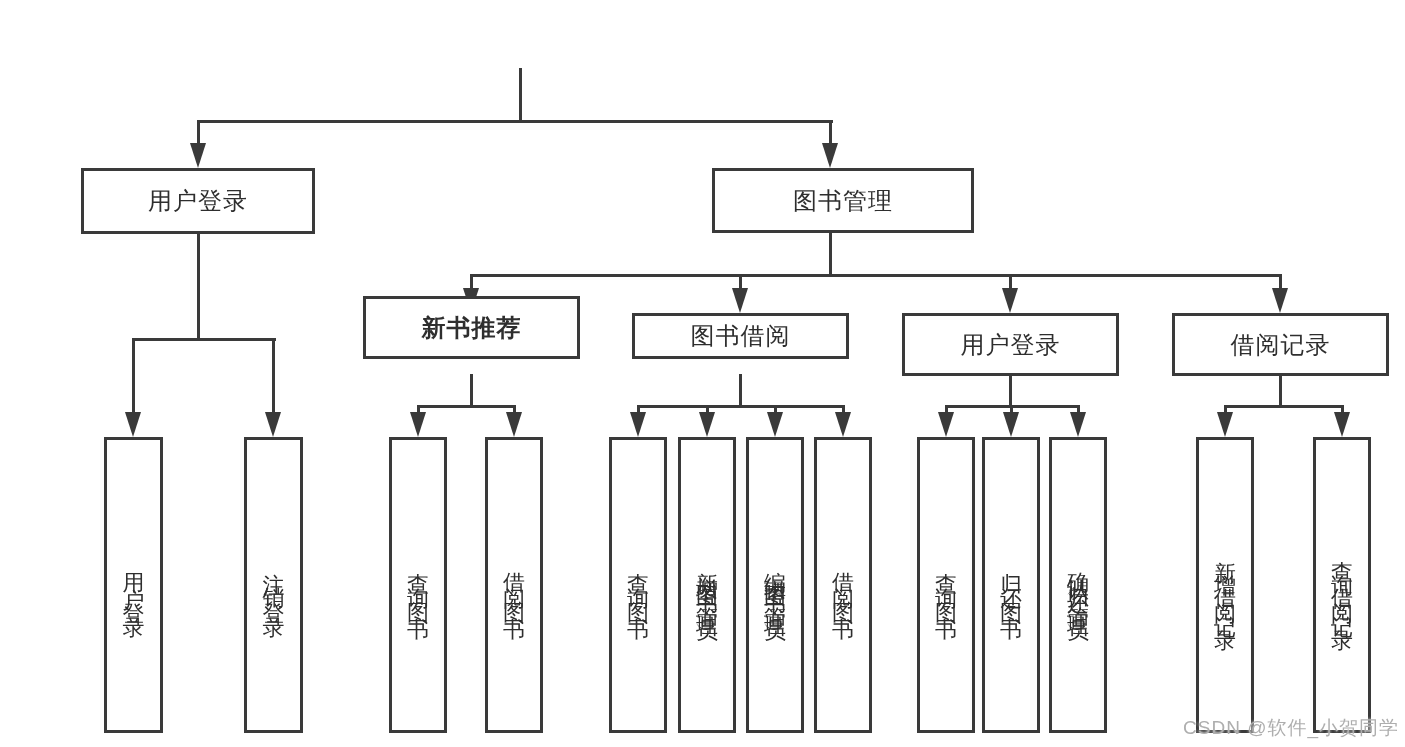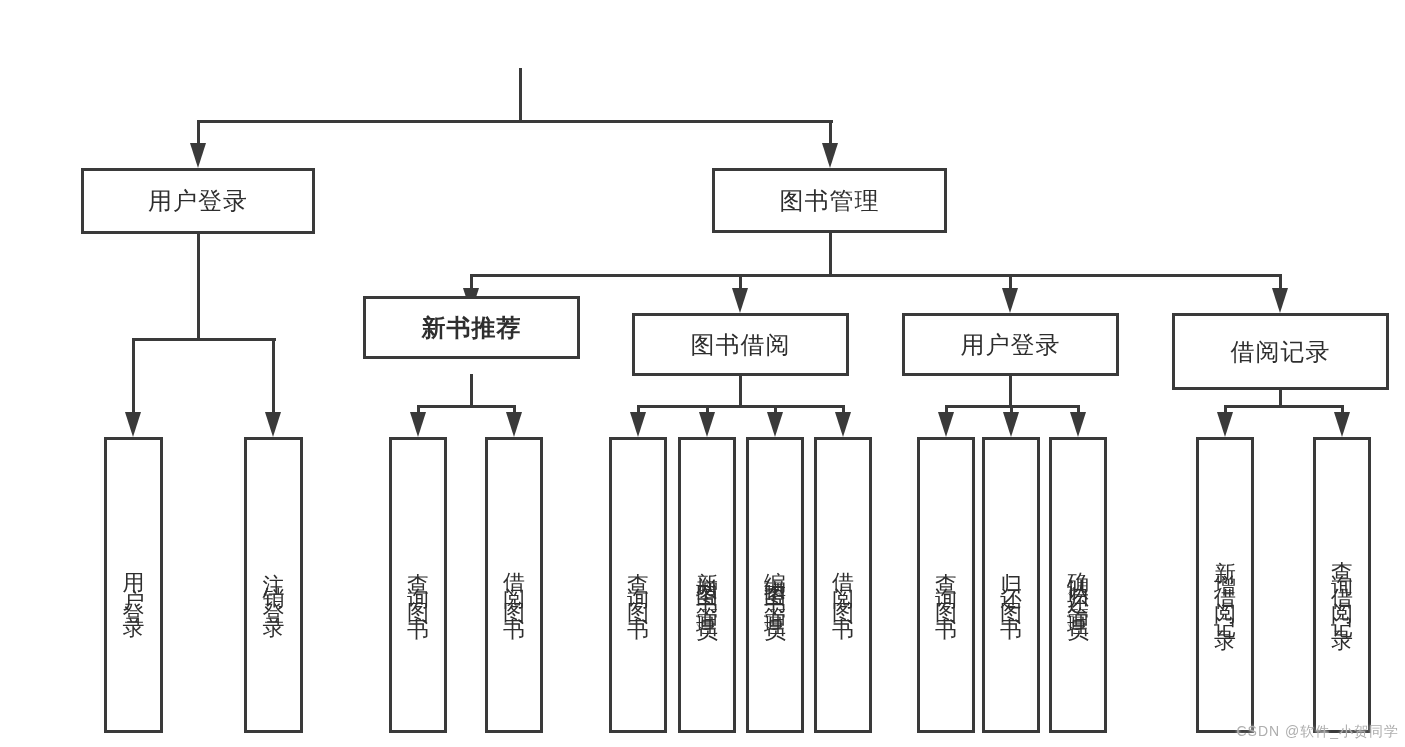--- a/index.html
+++ b/index.html
@@ -7,21 +7,21 @@
   .stage{position:relative;width:1405px;height:747px;background:#ffffff;overflow:hidden;}
   .node{position:absolute;box-sizing:border-box;background:#ffffff;border:3px solid #3a3a3a;
         display:flex;align-items:center;justify-content:center;color:#2e2e2e;}
   .hbox{font-size:24px;letter-spacing:1px;}
   .vbox span{writing-mode:vertical-rl;text-orientation:mixed;font-size:22px;letter-spacing:15px;line-height:1;}
   .vbox span.mid{letter-spacing:14px;}
   .vbox span.long{letter-spacing:7px;}
   .line{position:absolute;background:#3a3a3a;}
   .arr{position:absolute;width:0;height:0;border-left:8px solid transparent;
        border-right:8px solid transparent;border-top:25px solid #3a3a3a;}
-  .watermark{position:absolute;right:6px;bottom:6px;font-size:14px;color:#aeaeae;
+  .watermark{position:absolute;right:6px;bottom:6px;font-size:19px;color:#aeaeae;
              letter-spacing:1px;text-shadow:0 0 3px #ffffff;}
 </style>
 </head>
 <body>
 
 <div class="stage">
 
   <div class="line" style="left:519px;top:68px;width:3px;height:55px;"></div>
   <div class="line" style="left:197px;top:120px;width:636px;height:3px;"></div>
   <div class="line" style="left:197px;top:120px;width:3px;height:28px;"></div>
@@ -79,34 +79,34 @@
   <div class="line" style="left:1224px;top:405px;width:120px;height:3px;"></div>
   <div class="line" style="left:1224px;top:405px;width:3px;height:10px;"></div>
   <div class="arr" style="left:1217px;top:412px;"></div>
   <div class="line" style="left:1341px;top:405px;width:3px;height:10px;"></div>
   <div class="arr" style="left:1334px;top:412px;"></div>
 
 
   <div class="node hbox" style="left:81px;top:168px;width:234px;height:66px;">
     <span>用户登录</span>
   </div>
-  <div class="node hbox" style="left:712px;top:168px;width:235px;height:65px;">
+  <div class="node hbox" style="left:712px;top:168px;width:262px;height:65px;">
     <span>图书管理</span>
   </div>
 
   <div class="node hbox" style="left:363px;top:296px;width:217px;height:63px;font-weight:bold;">
     <span>新书推荐</span>
   </div>
-  <div class="node hbox" style="left:632px;top:313px;width:217px;height:63px;">
+  <div class="node hbox" style="left:632px;top:313px;width:217px;height:46px;">
     <span>图书借阅</span>
   </div>
   <div class="node hbox" style="left:902px;top:313px;width:217px;height:63px;">
     <span>用户登录</span>
   </div>
-  <div class="node hbox" style="left:1172px;top:313px;width:217px;height:77px;">
+  <div class="node hbox" style="left:1172px;top:313px;width:217px;height:63px;">
     <span>借阅记录</span>
   </div>
 
   <div class="node vbox" style="left:104px;top:437px;width:59px;height:296px;">
     <span>用户登录</span>
   </div>
   <div class="node vbox" style="left:244px;top:437px;width:59px;height:296px;">
     <span>注销登录</span>
   </div>
 

